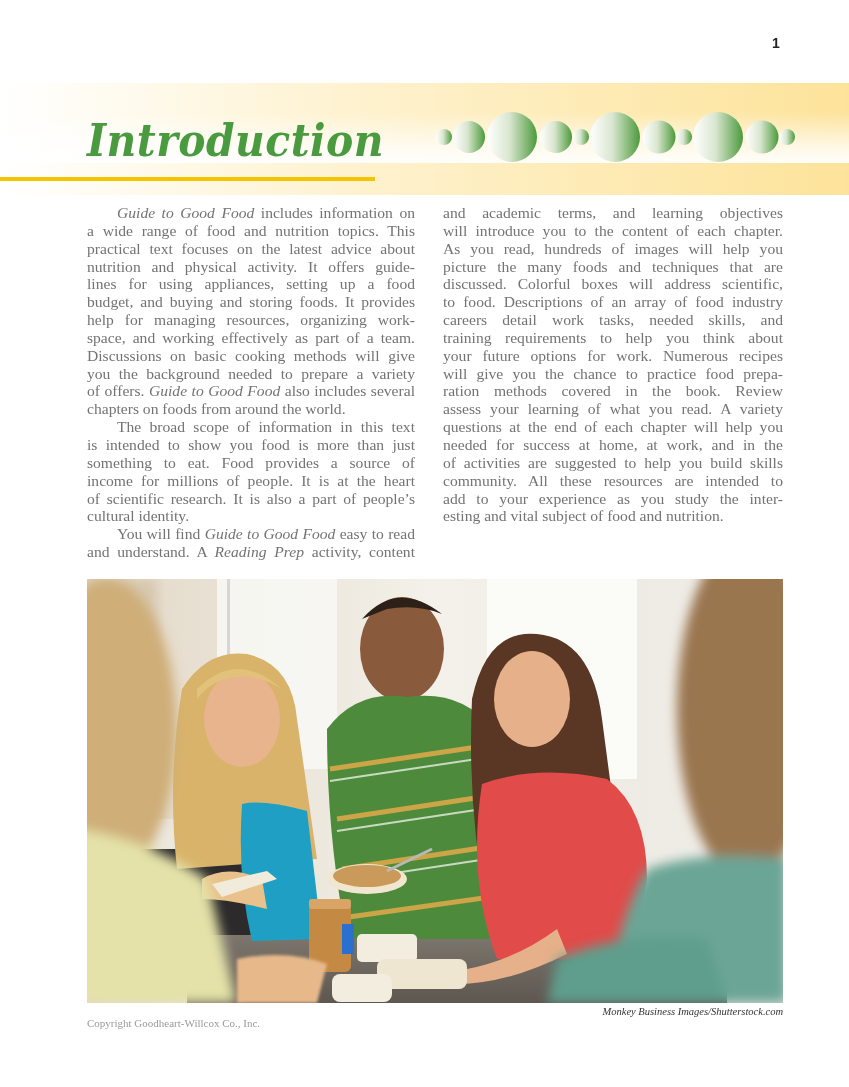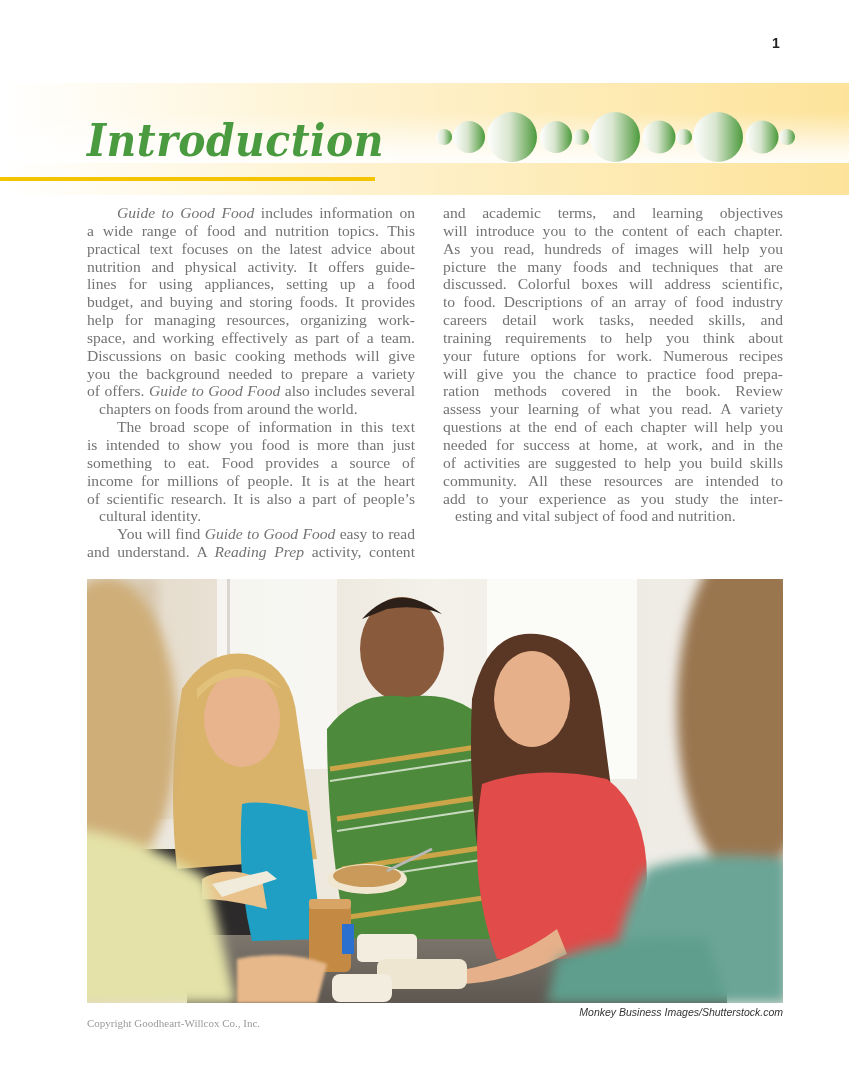--- a/index.html
+++ b/index.html
@@ -9,25 +9,25 @@
           background: linear-gradient(to right, rgba(253,227,154,0) 0%, rgba(253,232,170,0.55) 40%, #fde39a 100%); }
   .band-mid { position:absolute; left:0; top:112px; width:849px; height:51px;
           background: linear-gradient(to bottom, rgba(255,255,255,0.0) 0%, rgba(255,255,255,0.75) 70%, rgba(255,255,255,0.95) 100%); }
   .title { position:absolute; left:87px; top:119px; margin:0; font-family:"DejaVu Serif", "Liberation Serif", serif; font-style:italic; font-weight:bold; font-size:44px; letter-spacing:0.5px; color:#4a9a40; line-height:1; transform:scaleX(0.93); transform-origin:left top; }
   .underline { position:absolute; left:0; top:177px; width:375px; height:4px; background:#f5c400; }
   .orbs { position:absolute; left:0; top:0; width:849px; height:200px; }
   .col { position:absolute; top:204px; font-size:15.6px; color:#737373; line-height:17.85px; }
   .col-left { left:87px; width:328px; }
   .col-right { left:443px; width:340px; }
   .line { display:block; text-align:justify; text-align-last:justify; white-space:nowrap; height:17.85px; }
-  .line.end { text-align-last:left;margin-left:12px; }
+  .line.end { text-align-last:left; }
   .line.indent { padding-left:30px; }
   .line span.i { font-style:italic; }
   .photo { position:absolute; left:87px; top:579px; width:696px; height:424px; overflow:hidden; background:#e9e4da; }
-  .caption { position:absolute; right:66px; top:1006px; font-family:Liberation Sans, sans-serif; font-style:italic; font-size:10.5px; color:#333; }
+  .caption { position:absolute; right:66px; top:1006px; font-family:Liberation Serif, serif; font-style:italic; font-size:10.5px; color:#333; }
   .footer { position:absolute; left:87px; top:1017px; font-family:Liberation Serif, serif; font-size:11px; color:#9a9a9a; }
 </style>
 </head>
 <body>
 
 <div class="page-number">1</div>
 
 <div class="band"></div>
 <div class="band-mid"></div>
 

